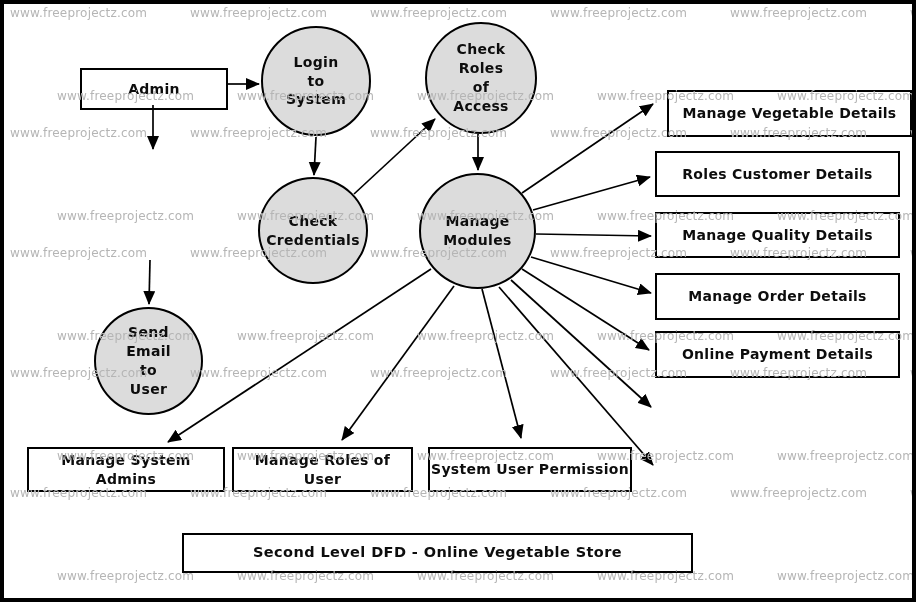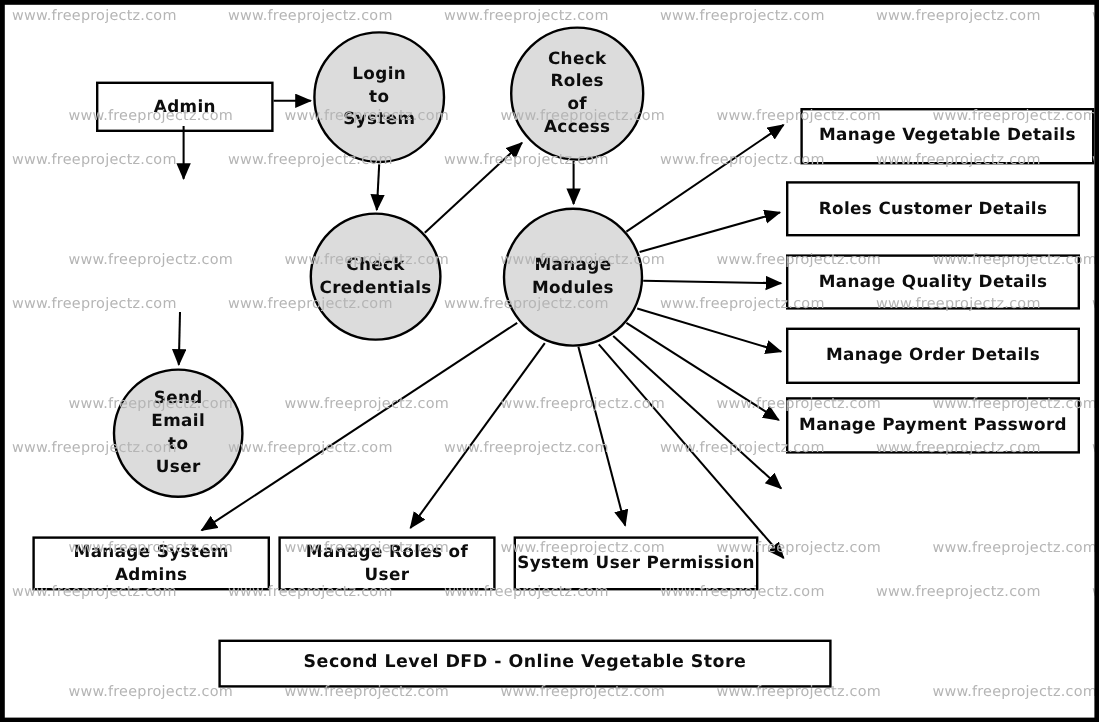--- a/index.html
+++ b/index.html
@@ -125,21 +125,21 @@
   <div class="node entity" style="left:655px;top:151px;width:245px;height:46px">
     <span class="lbl">Roles Customer Details</span>
   </div>
   <div class="node entity" style="left:655px;top:212px;width:245px;height:46px">
     <span class="lbl">Manage Quality Details</span>
   </div>
   <div class="node entity" style="left:655px;top:273px;width:245px;height:47px">
     <span class="lbl">Manage Order Details</span>
   </div>
   <div class="node entity" style="left:655px;top:331px;width:245px;height:47px">
-    <span class="lbl">Manage Payment Password</span>
+    <span class="lbl">Online Payment Details</span>
   </div>
 
   <div class="node entity" style="left:27px;top:447px;width:198px;height:45px">
     <span class="lbl">Manage System Admins</span>
   </div>
   <div class="node entity" style="left:232px;top:447px;width:181px;height:45px">
     <span class="lbl">Manage Roles of User</span>
   </div>
   <div class="node entity" style="left:428px;top:447px;width:204px;height:45px">
     <span class="lbl">System User Permission</span>

